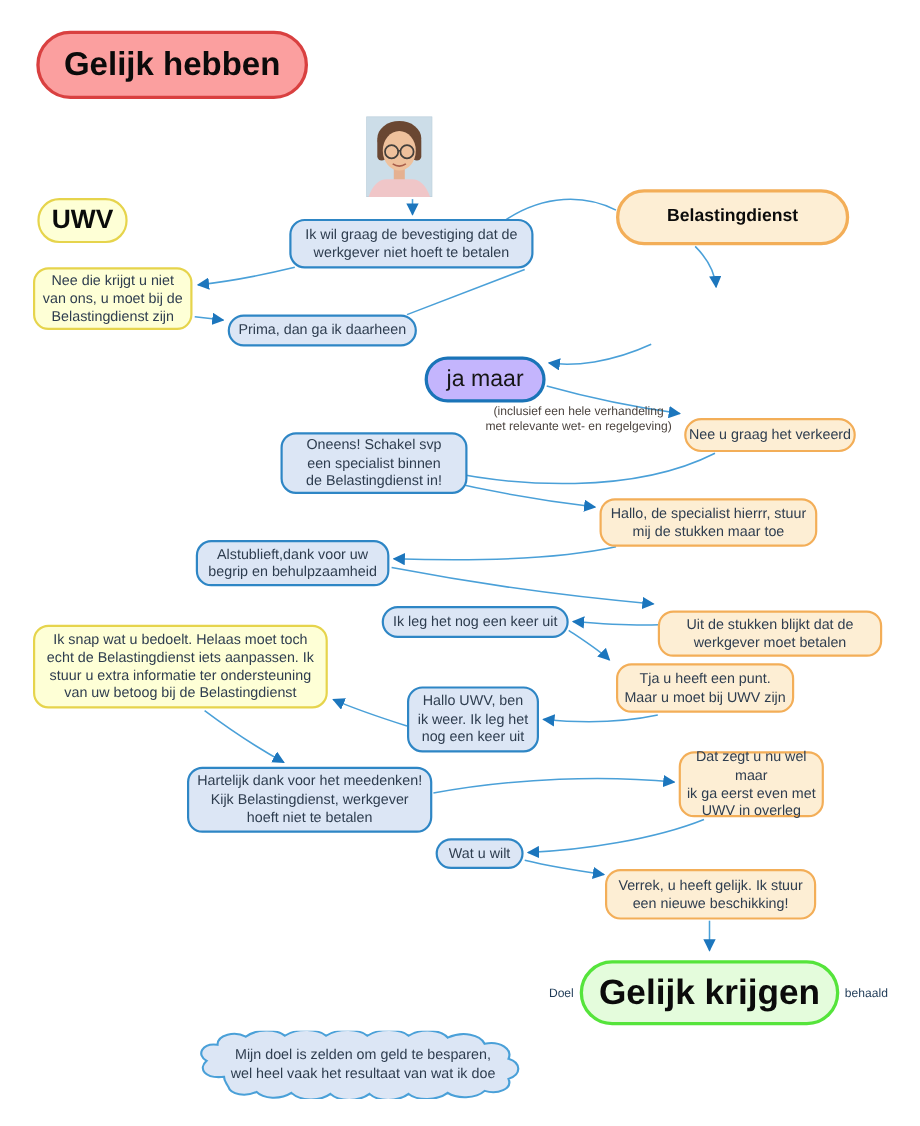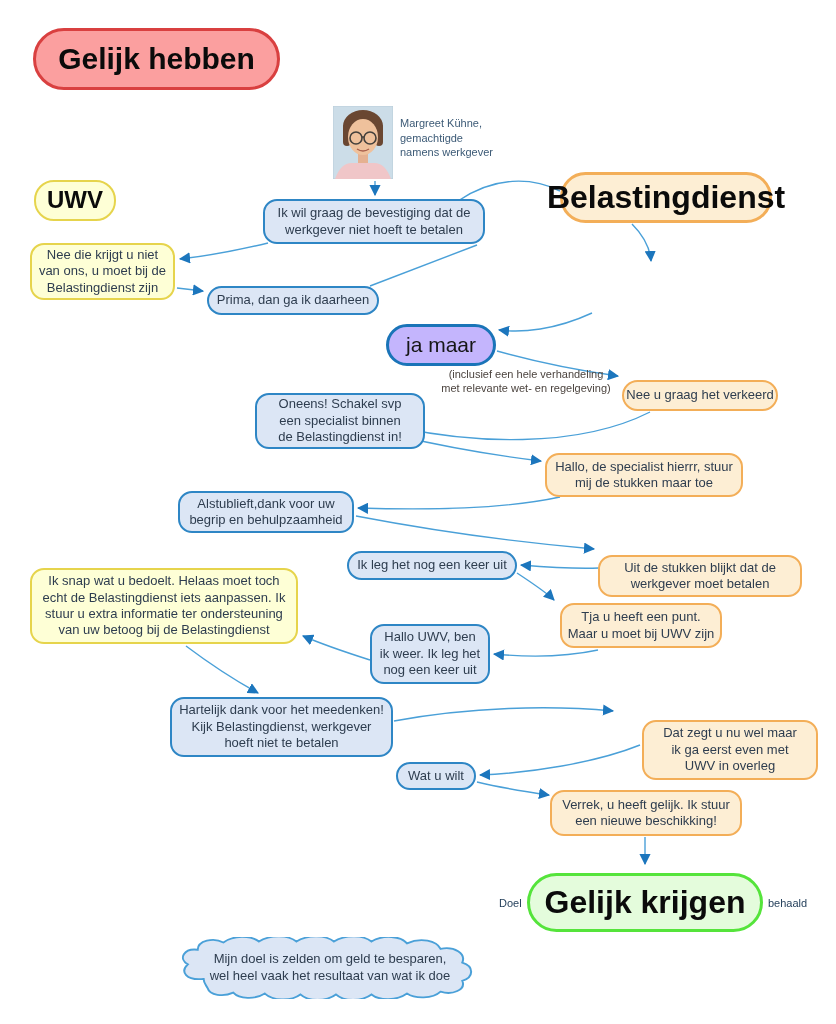--- a/index.html
+++ b/index.html
@@ -14,40 +14,40 @@
     text-align:center;white-space:pre-line;box-sizing:border-box;
     font-size:13px;line-height:1.26;color:var(--text-dark);border-radius:14px;
   }
   .blue{background:var(--blue-fill);border:2px solid var(--blue-border);}
   .yellow{background:var(--yellow-fill);border:2px solid var(--yellow-border);}
   .orange{background:var(--orange-fill);border:2px solid var(--orange-border);}
   .title{font-weight:bold;color:#0b0b0b;}
   .n-gelijk-hebben{left:33px;top:28px;width:247px;height:62px;font-size:30px;border-radius:31px;
     background:var(--red-fill);border:3px solid var(--red-border);}
   .n-uwv{left:34px;top:180px;width:82px;height:41px;font-size:24px;border-radius:20px;}
-  .n-belastingdienst{left:560px;top:172px;width:212px;height:51px;font-size:32px;border-radius:26px;
+  .n-belastingdienst{left:560px;top:172px;width:212px;height:51px;font-size:16px;border-radius:26px;
     border-width:3px;}
   .n-ik-wil-graag{left:263px;top:199px;width:222px;height:45px;}
   .n-nee-die-krijgt{left:30px;top:243px;width:145px;height:57px;}
   .n-prima{left:207px;top:286px;width:172px;height:29px;border-radius:15px;}
   .n-nee-hoor{left:578px;top:265px;width:162px;height:47px;}
   .n-ja-maar{left:386px;top:324px;width:110px;height:42px;font-size:21px;color:#161616;
     background:#c4b5fd;border:3px solid var(--strong-blue);border-radius:21px;}
   .n-note{left:440px;top:368px;width:172px;font-size:11px;color:var(--note-text);background:none;border:none;}
   .n-nee-u-ziet{left:622px;top:380px;width:156px;height:31px;border-radius:16px;}
   .n-oneens{left:255px;top:393px;width:170px;height:56px;}
   .n-hallo-specialist{left:545px;top:453px;width:198px;height:44px;}
   .n-alstublieft{left:178px;top:491px;width:176px;height:42px;}
   .n-uit-de-stukken{left:598px;top:533px;width:204px;height:42px;margin-top:22px;}
   .n-ik-leg-het{left:347px;top:551px;width:170px;height:29px;border-radius:15px;}
   .n-ik-snap{left:30px;top:568px;width:268px;height:76px;}
   .n-tja{left:560px;top:603px;width:162px;height:45px;}
   .n-hallo-uwv{left:370px;top:624px;width:120px;height:60px;}
   .n-hartelijk{left:170px;top:697px;width:223px;height:60px;}
-  .n-dat-zegt{left:617px;top:720px;width:176px;height:60px;margin-left:25px;}
+  .n-dat-zegt{left:617px;top:683px;width:132px;height:60px;}
   .n-wat-u-wilt{left:396px;top:762px;width:80px;height:28px;border-radius:14px;}
   .n-verrek{left:550px;top:790px;width:192px;height:46px;}
   .n-gelijk-krijgen{left:527px;top:873px;width:236px;height:59px;font-size:32px;border-radius:30px;
     background:var(--green-fill);border:3px solid var(--green-border);}
   .side-label{position:absolute;z-index:2;font-size:11px;color:#1f3b57;}
   .l-doel{left:499px;top:897px;}
   .l-behaald{left:768px;top:897px;}
   .photo{position:absolute;left:333px;top:106px;width:60px;height:73px;z-index:2;}
   .caption{position:absolute;left:400px;top:116px;z-index:2;font-size:11px;line-height:1.32;
     color:var(--caption-text);white-space:pre-line;}
@@ -101,23 +101,20 @@
       <rect x="42" y="18" width="8" height="22" rx="4" fill="#6a4732"></rect>
       <rect x="25" y="44" width="10" height="14" fill="#e5b191"></rect>
       <ellipse cx="30" cy="31" rx="15" ry="18" fill="#efc19c"></ellipse>
       <circle cx="23" cy="32" r="6" fill="none" stroke="#44403c" stroke-width="1.6"></circle>
       <circle cx="37" cy="32" r="6" fill="none" stroke="#44403c" stroke-width="1.6"></circle>
       <line x1="29" y1="31" x2="31" y2="31" stroke="#44403c" stroke-width="1.4"></line>
       <path d="M24,43 Q30,47 36,43" fill="none" stroke="#a85f4c" stroke-width="1.4"></path>
       <path d="M2,73 Q8,56 20,57 L40,57 Q52,56 58,73 Z" fill="#f0c6c8"></path>
     </svg>
   </div>
-  <div class="caption">Margreet Kühne,
-gemachtigde
-namens werkgever</div>
 
   <div class="node title yellow n-uwv">UWV</div>
 
   <div class="node title orange n-belastingdienst">Belastingdienst</div>
 
   <div class="node blue n-ik-wil-graag">Ik wil graag de bevestiging dat de
 werkgever niet hoeft te betalen</div>
 
   <div class="node yellow n-nee-die-krijgt">Nee die krijgt u niet
 van ons, u moet bij de

